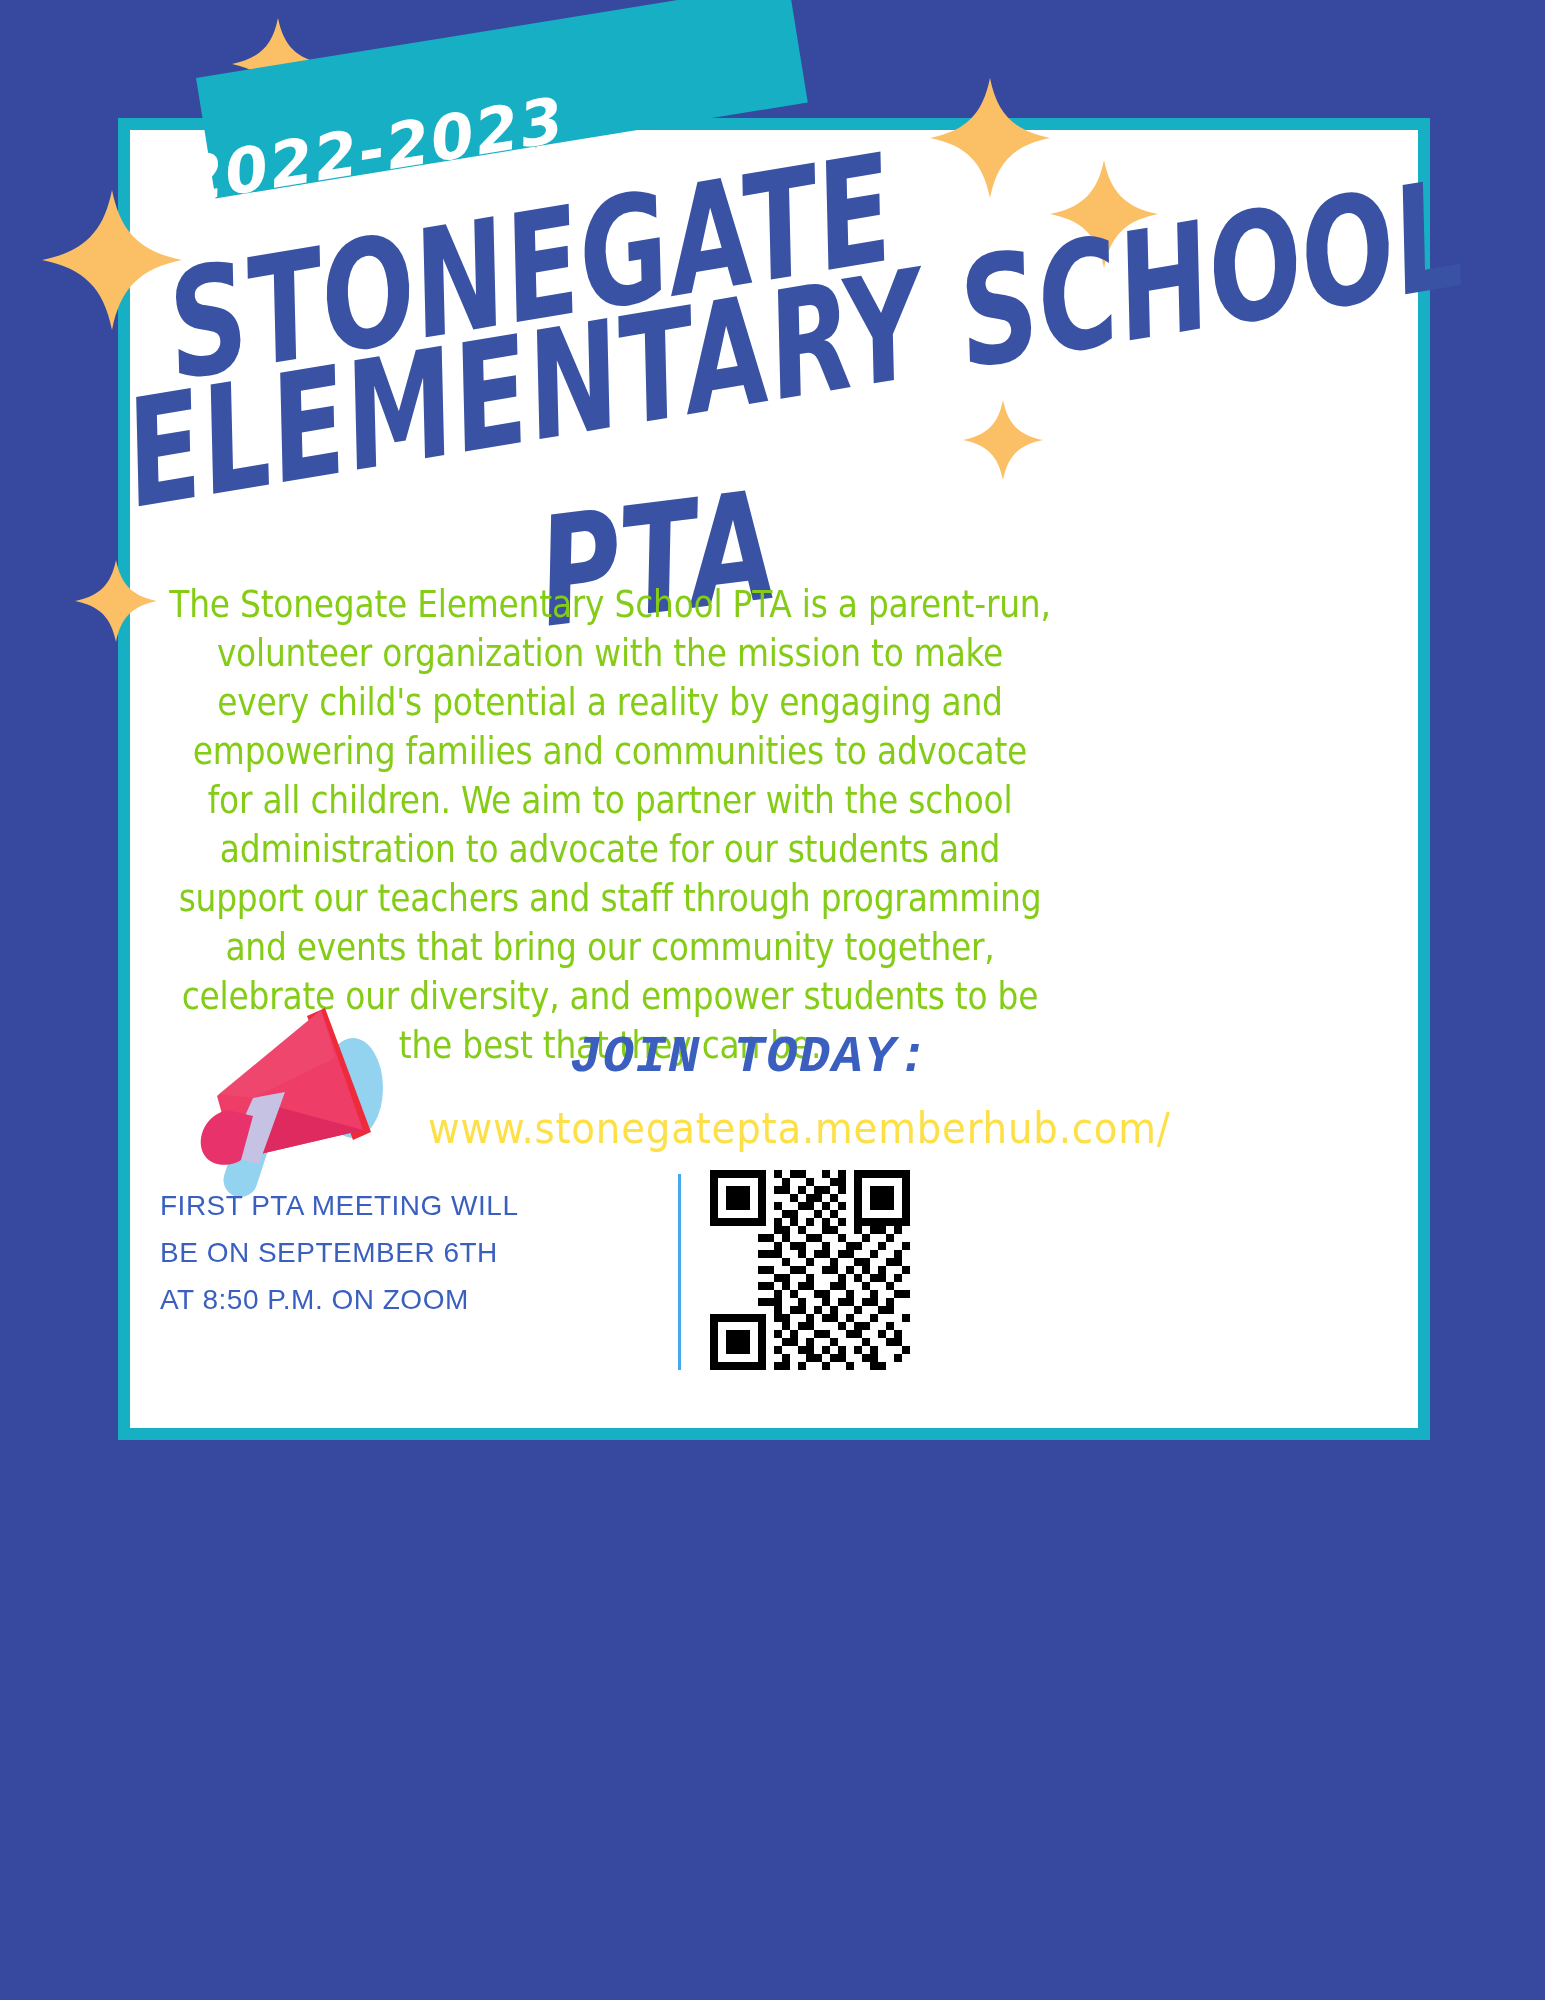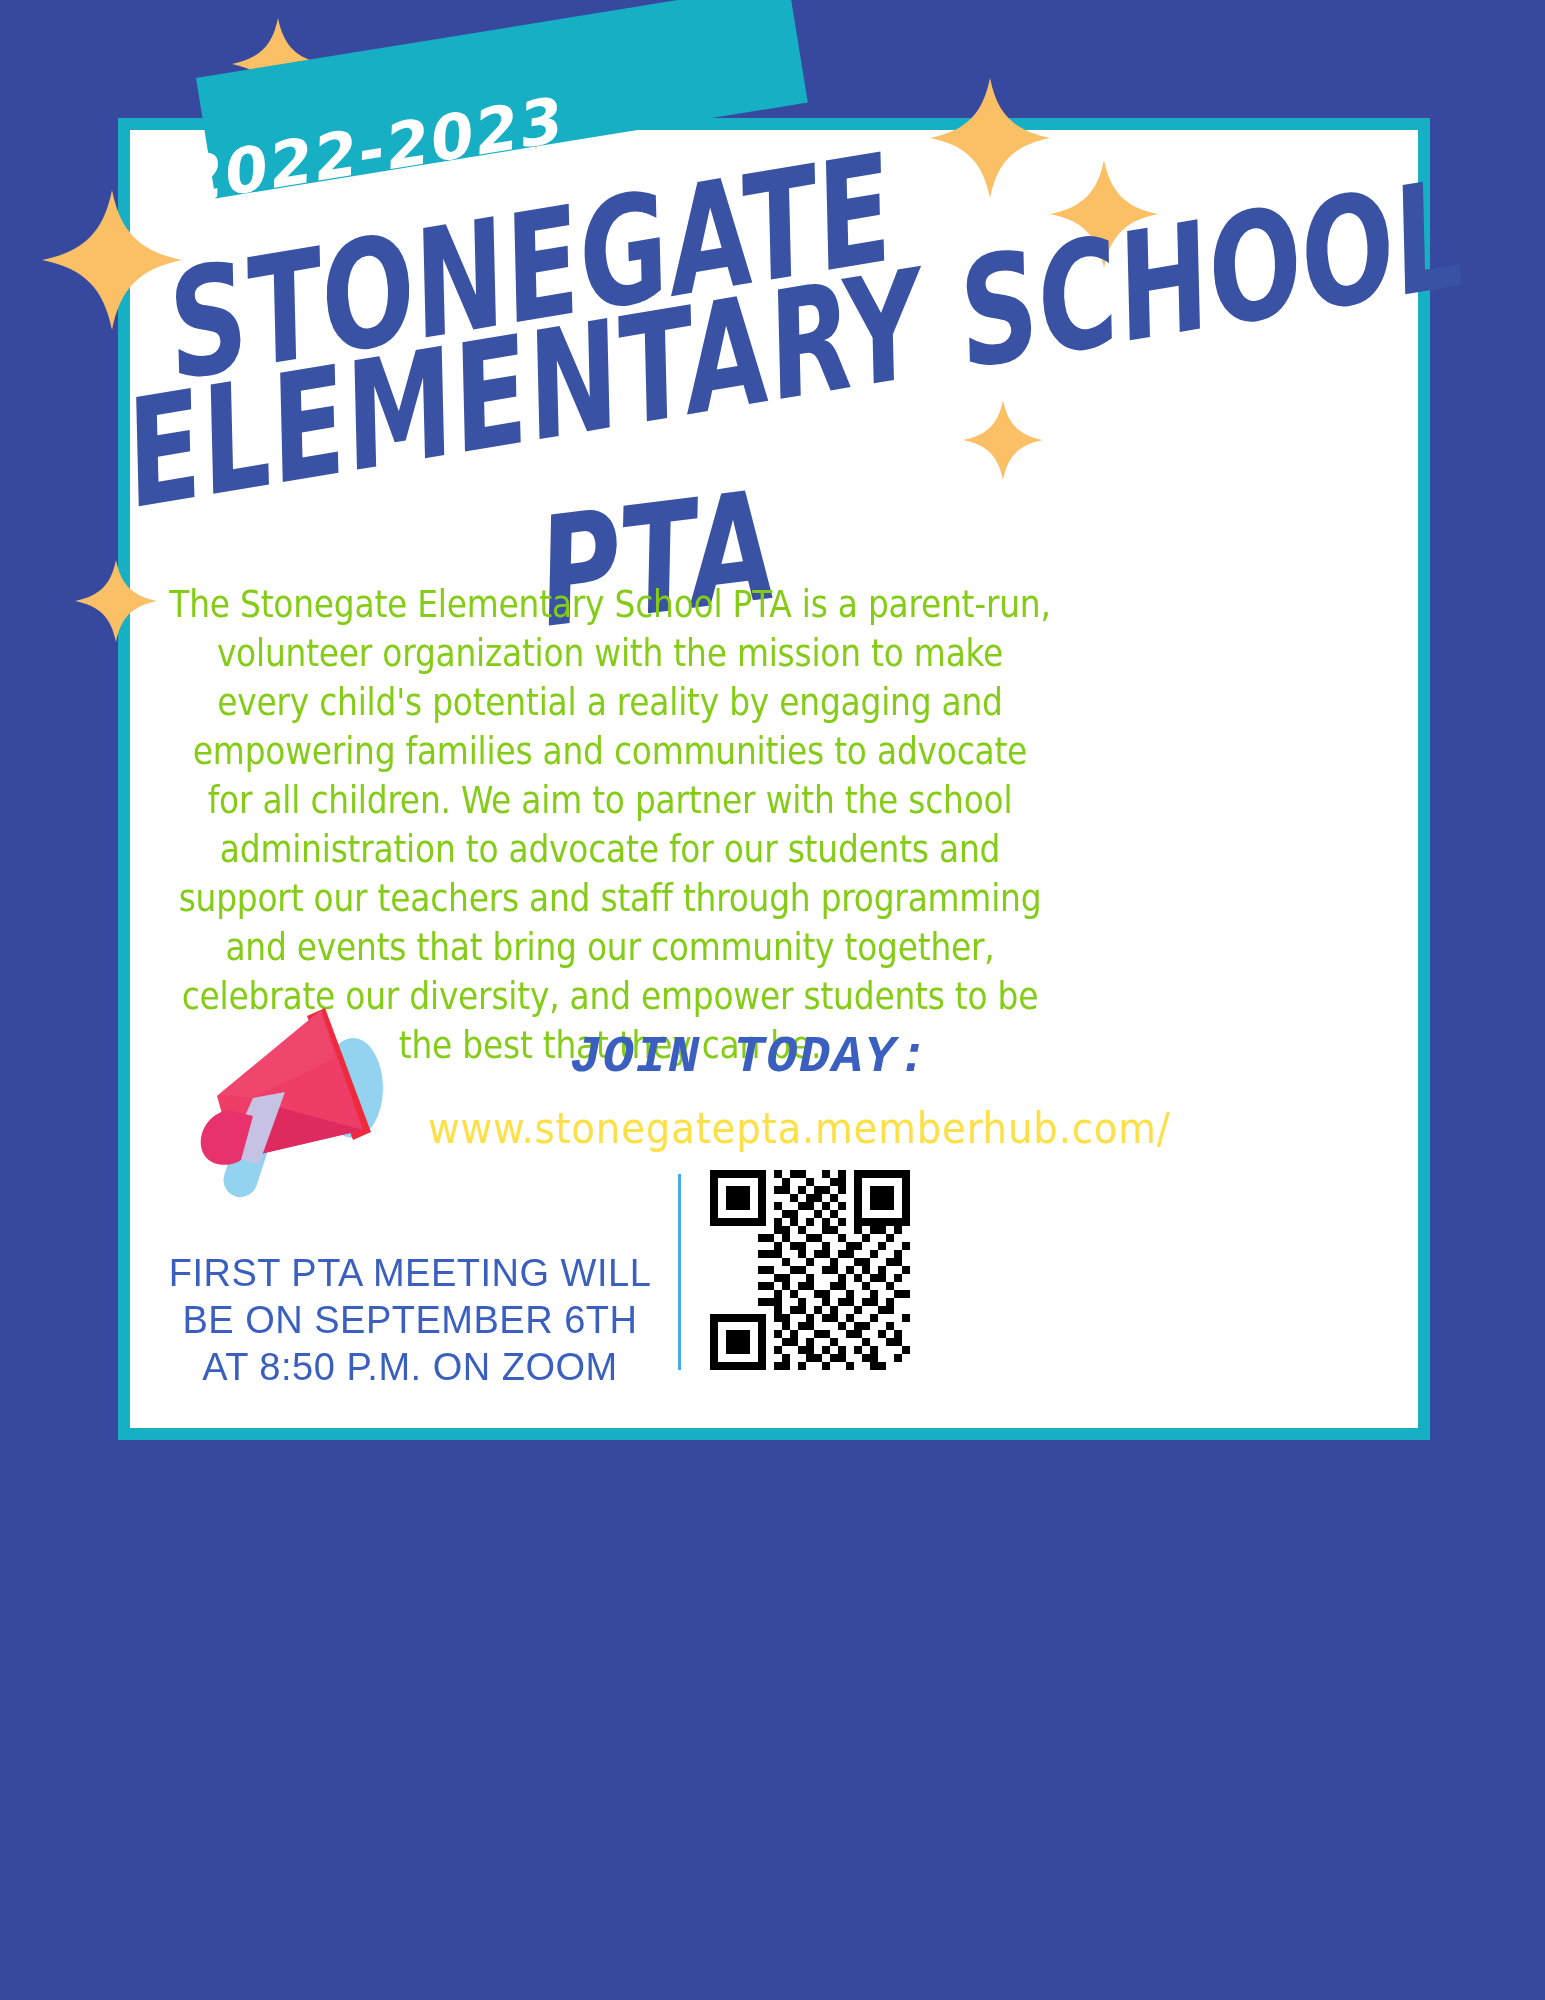--- a/index.html
+++ b/index.html
@@ -155,27 +155,27 @@
   }
   .qr-img{
     position:absolute;
     left:28px;top:2px;
     width:208px;height:200px;
   }
 
   
   .meeting{
     position:absolute;
-    left:160px;top:1250px;
+    left:160px;top:1182px;
     width:500px;
     z-index:2;
-    text-align:center;
+    text-align:left;
     color:#3A5FBF;
     font-family:"Liberation Sans", sans-serif;
-    font-size:38px;
+    font-size:28px;
     line-height:47px;
     letter-spacing:0.5px;
   }
   .meeting div{white-space:nowrap;}
 </style>
 </head>
 <body>
 
 <div id="poster">
 

